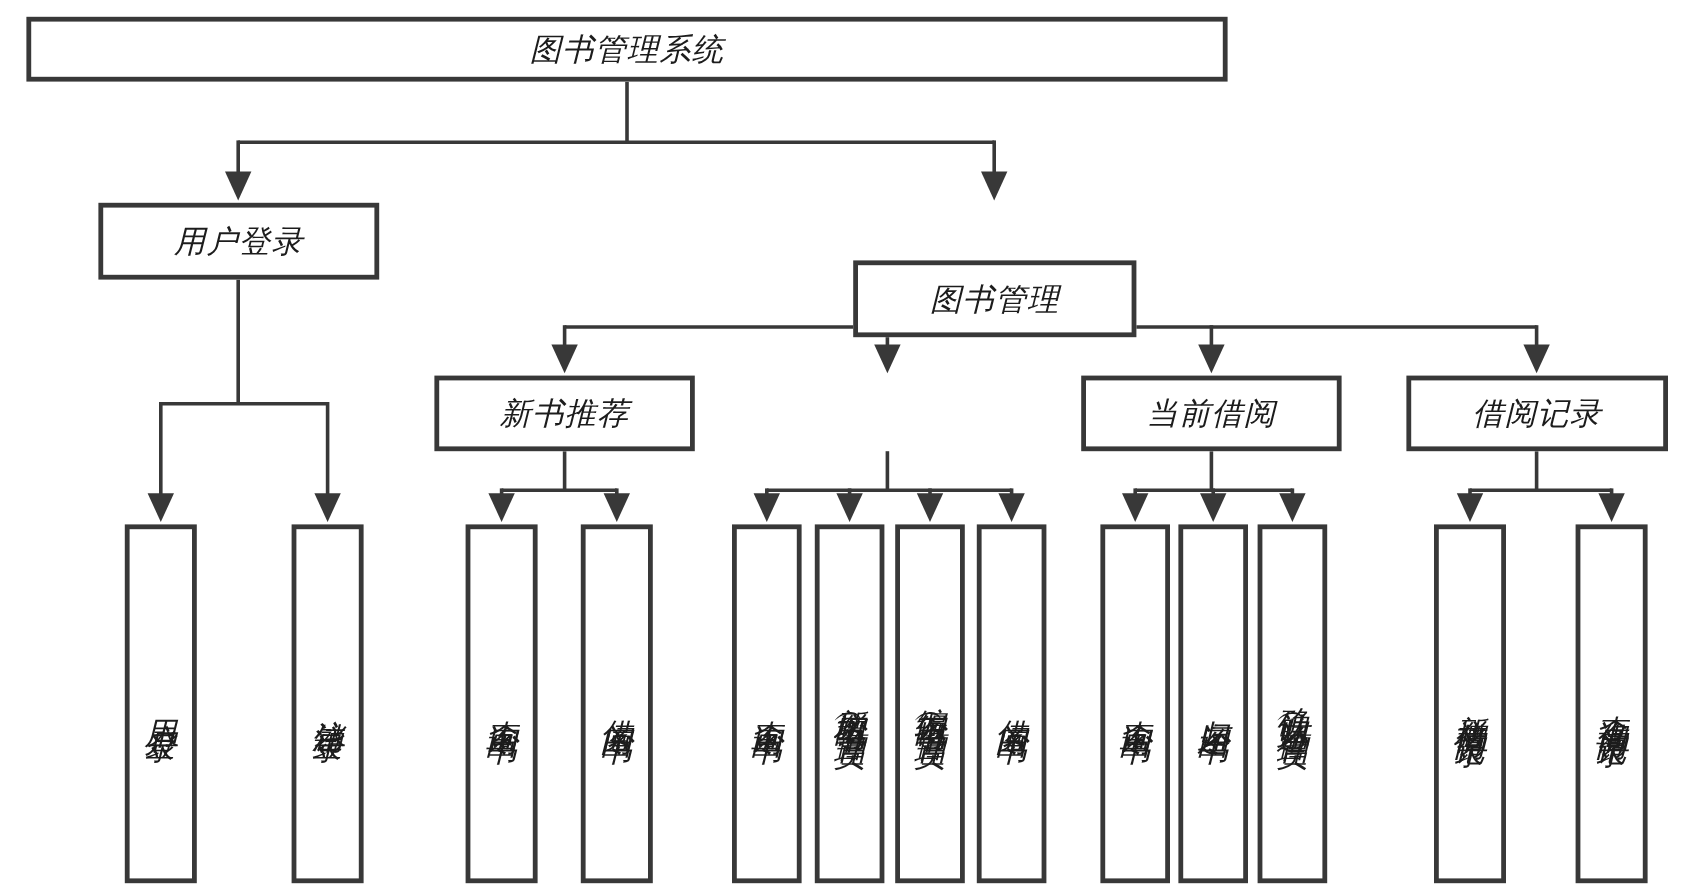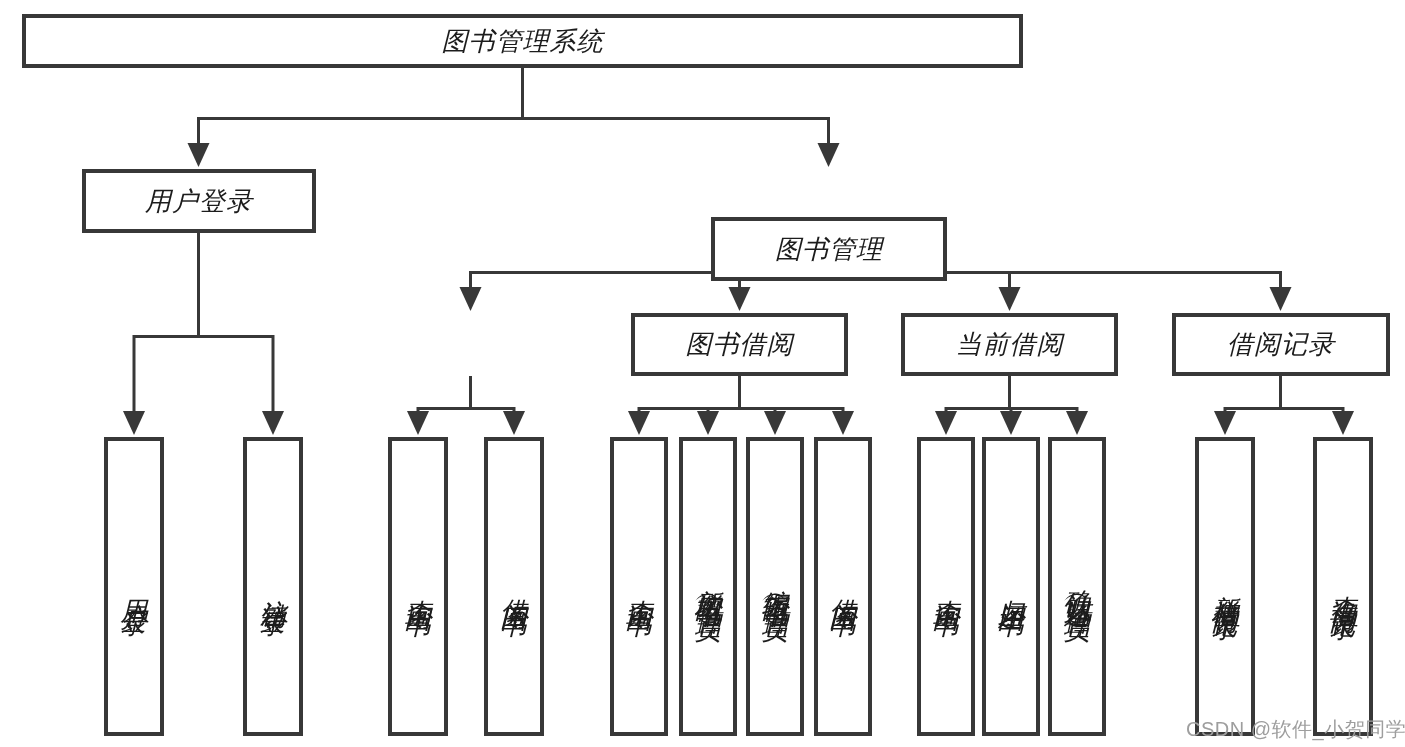--- a/index.html
+++ b/index.html
@@ -126,22 +126,22 @@
     <span>图书管理系统</span>
   </div>
 
   <div class="node" style="left:82px;top:169px;width:234px;height:64px;">
     <span>用户登录</span>
   </div>
   <div class="node" style="left:711px;top:169px;width:236px;height:64px;margin-top:48px;">
     <span>图书管理</span>
   </div>
 
-  <div class="node" style="left:631px;top:313px;width:217px;height:63px;">
-    <span>图书借阅</span>
+  <div class="node" style="left:362px;top:313px;width:217px;height:63px;">
+    <span>新书推荐</span>
   </div>
   <div class="node" style="left:901px;top:313px;width:217px;height:63px;">
     <span>当前借阅</span>
   </div>
   <div class="node" style="left:1172px;top:313px;width:218px;height:63px;">
     <span>借阅记录</span>
   </div>
 
   <div class="node leaf" style="left:104px;top:437px;width:60px;height:299px;">
     <span class="vtext">用户登录</span>
@@ -180,15 +180,14 @@
     <span class="vtext">确认归还（管理员）</span>
   </div>
 
   <div class="node leaf" style="left:1195px;top:437px;width:60px;height:299px;">
     <span class="vtext">新增借阅记录</span>
   </div>
   <div class="node leaf" style="left:1313px;top:437px;width:60px;height:299px;">
     <span class="vtext">查询借阅记录</span>
   </div>
 
-  <div id="watermark">CSDN @软件_小贺同学</div>
 
 </div>
 
 </body></html>

